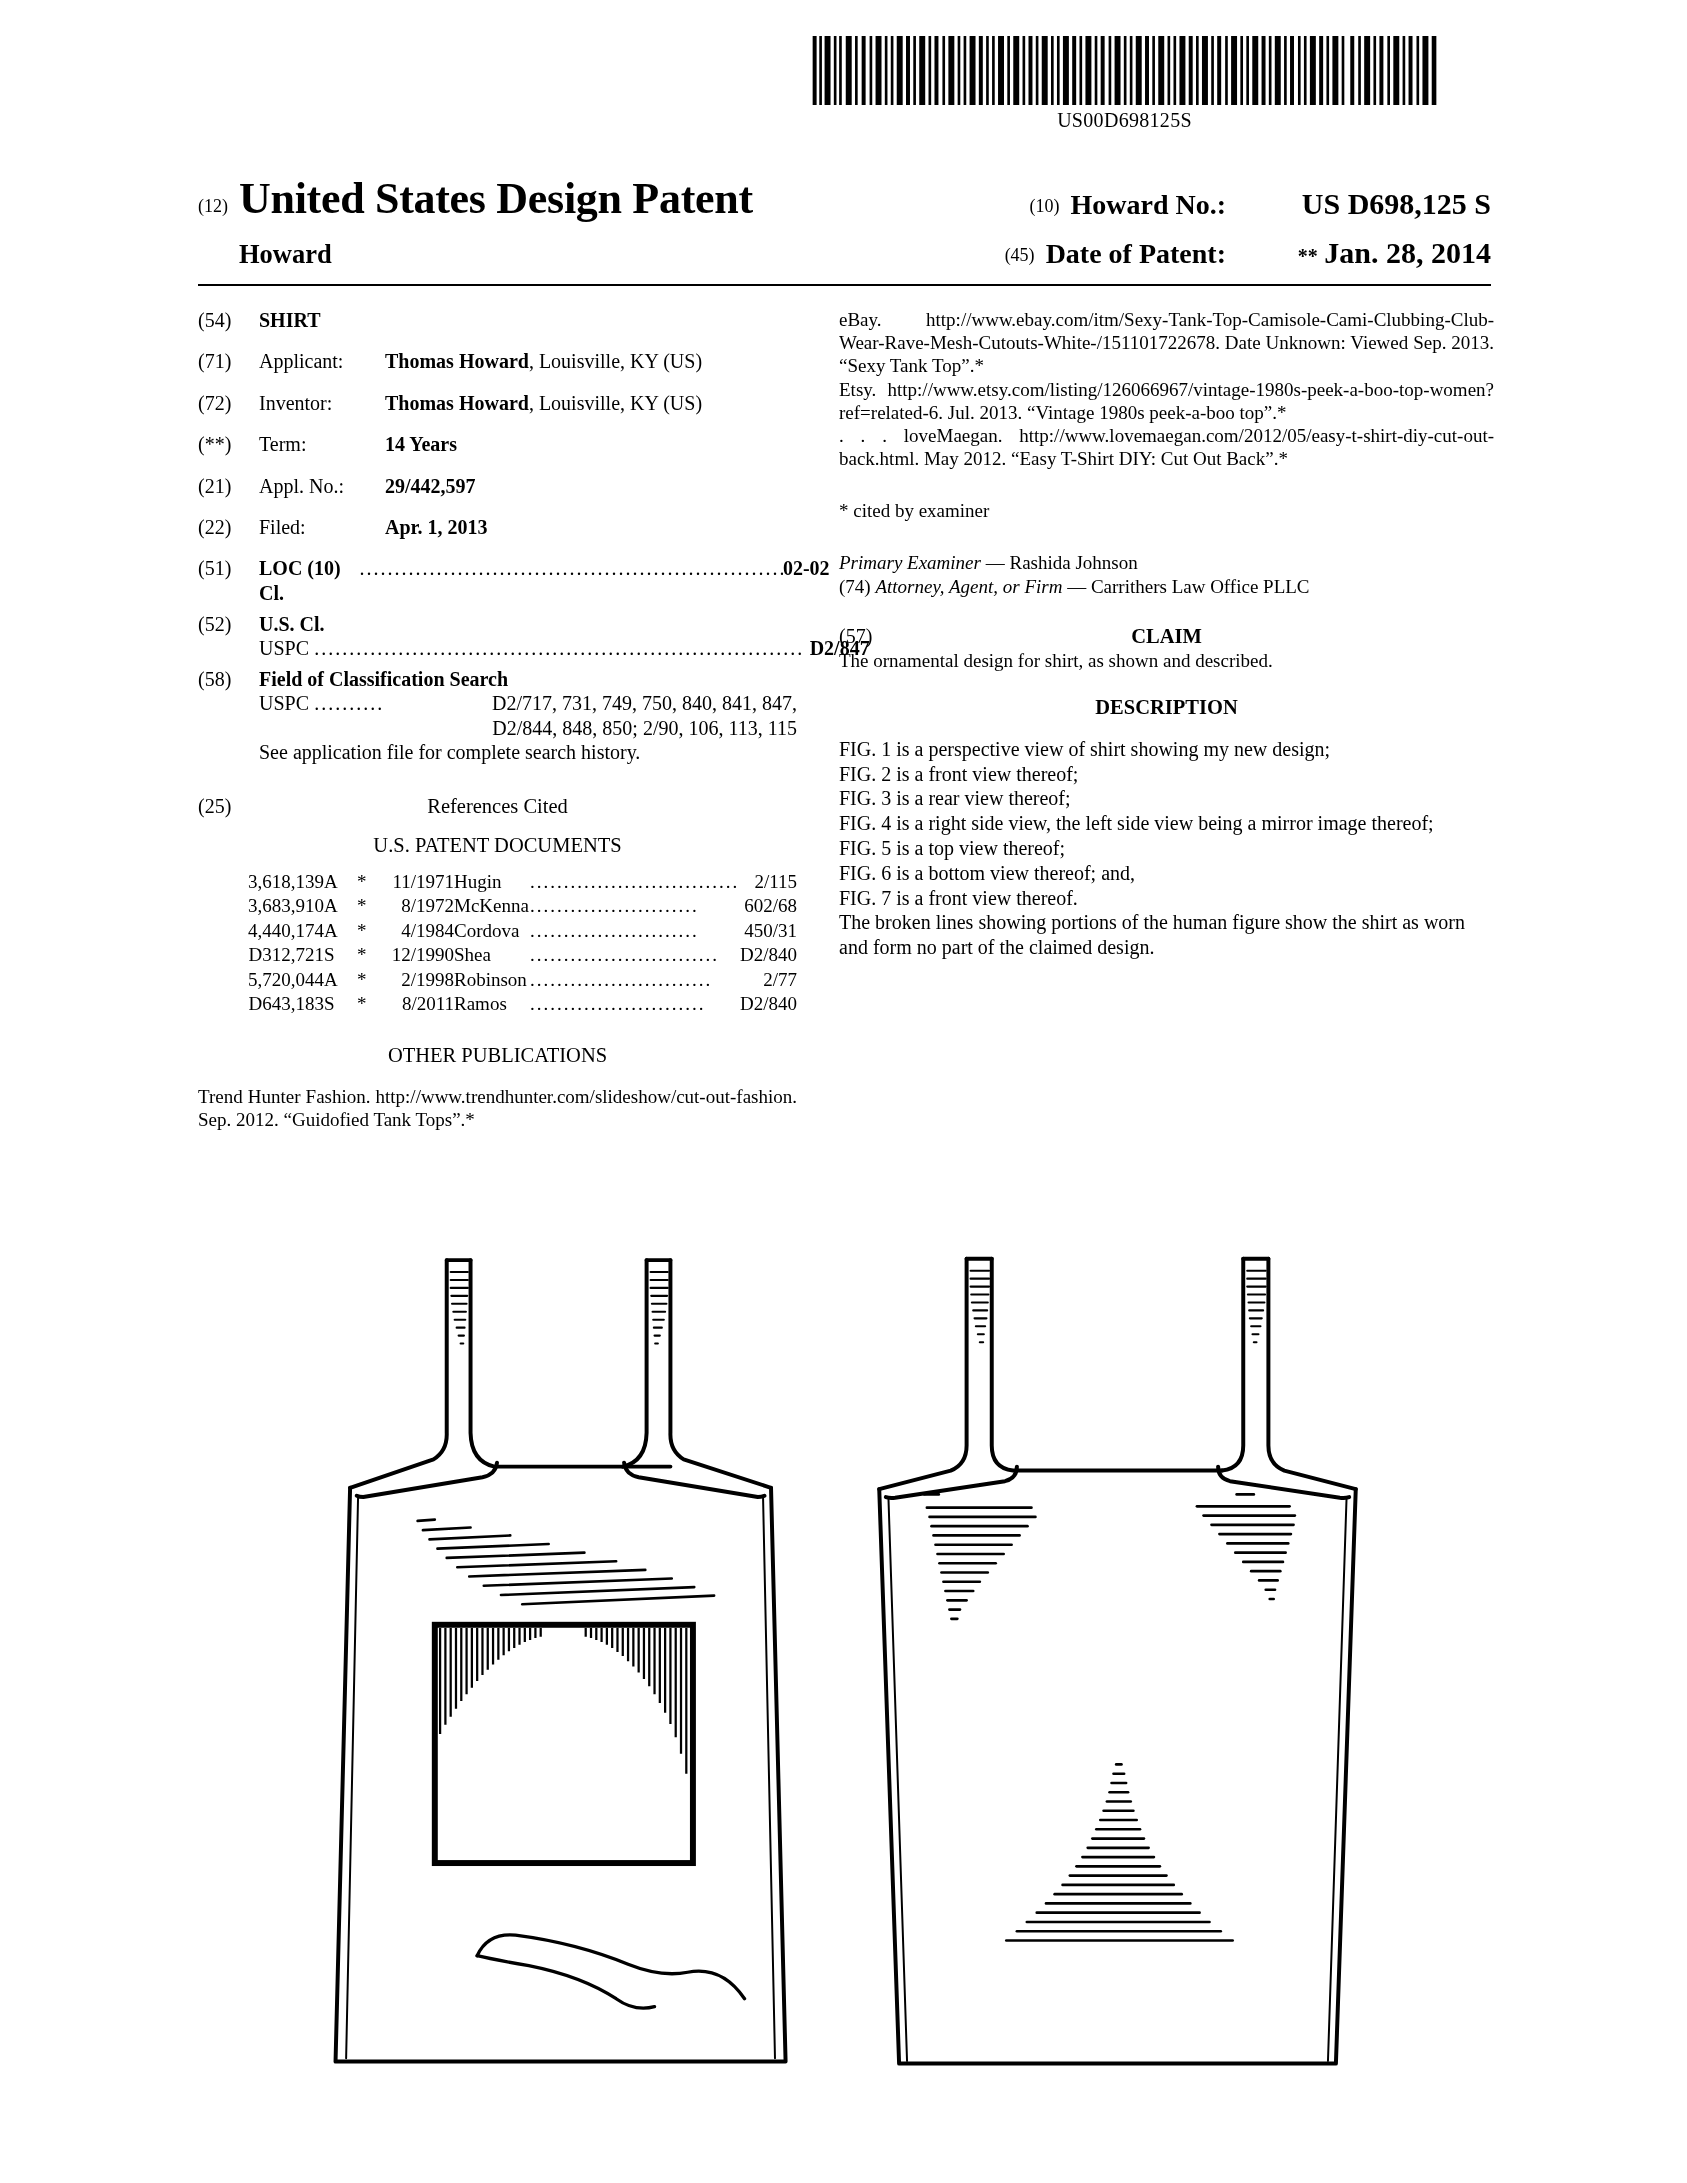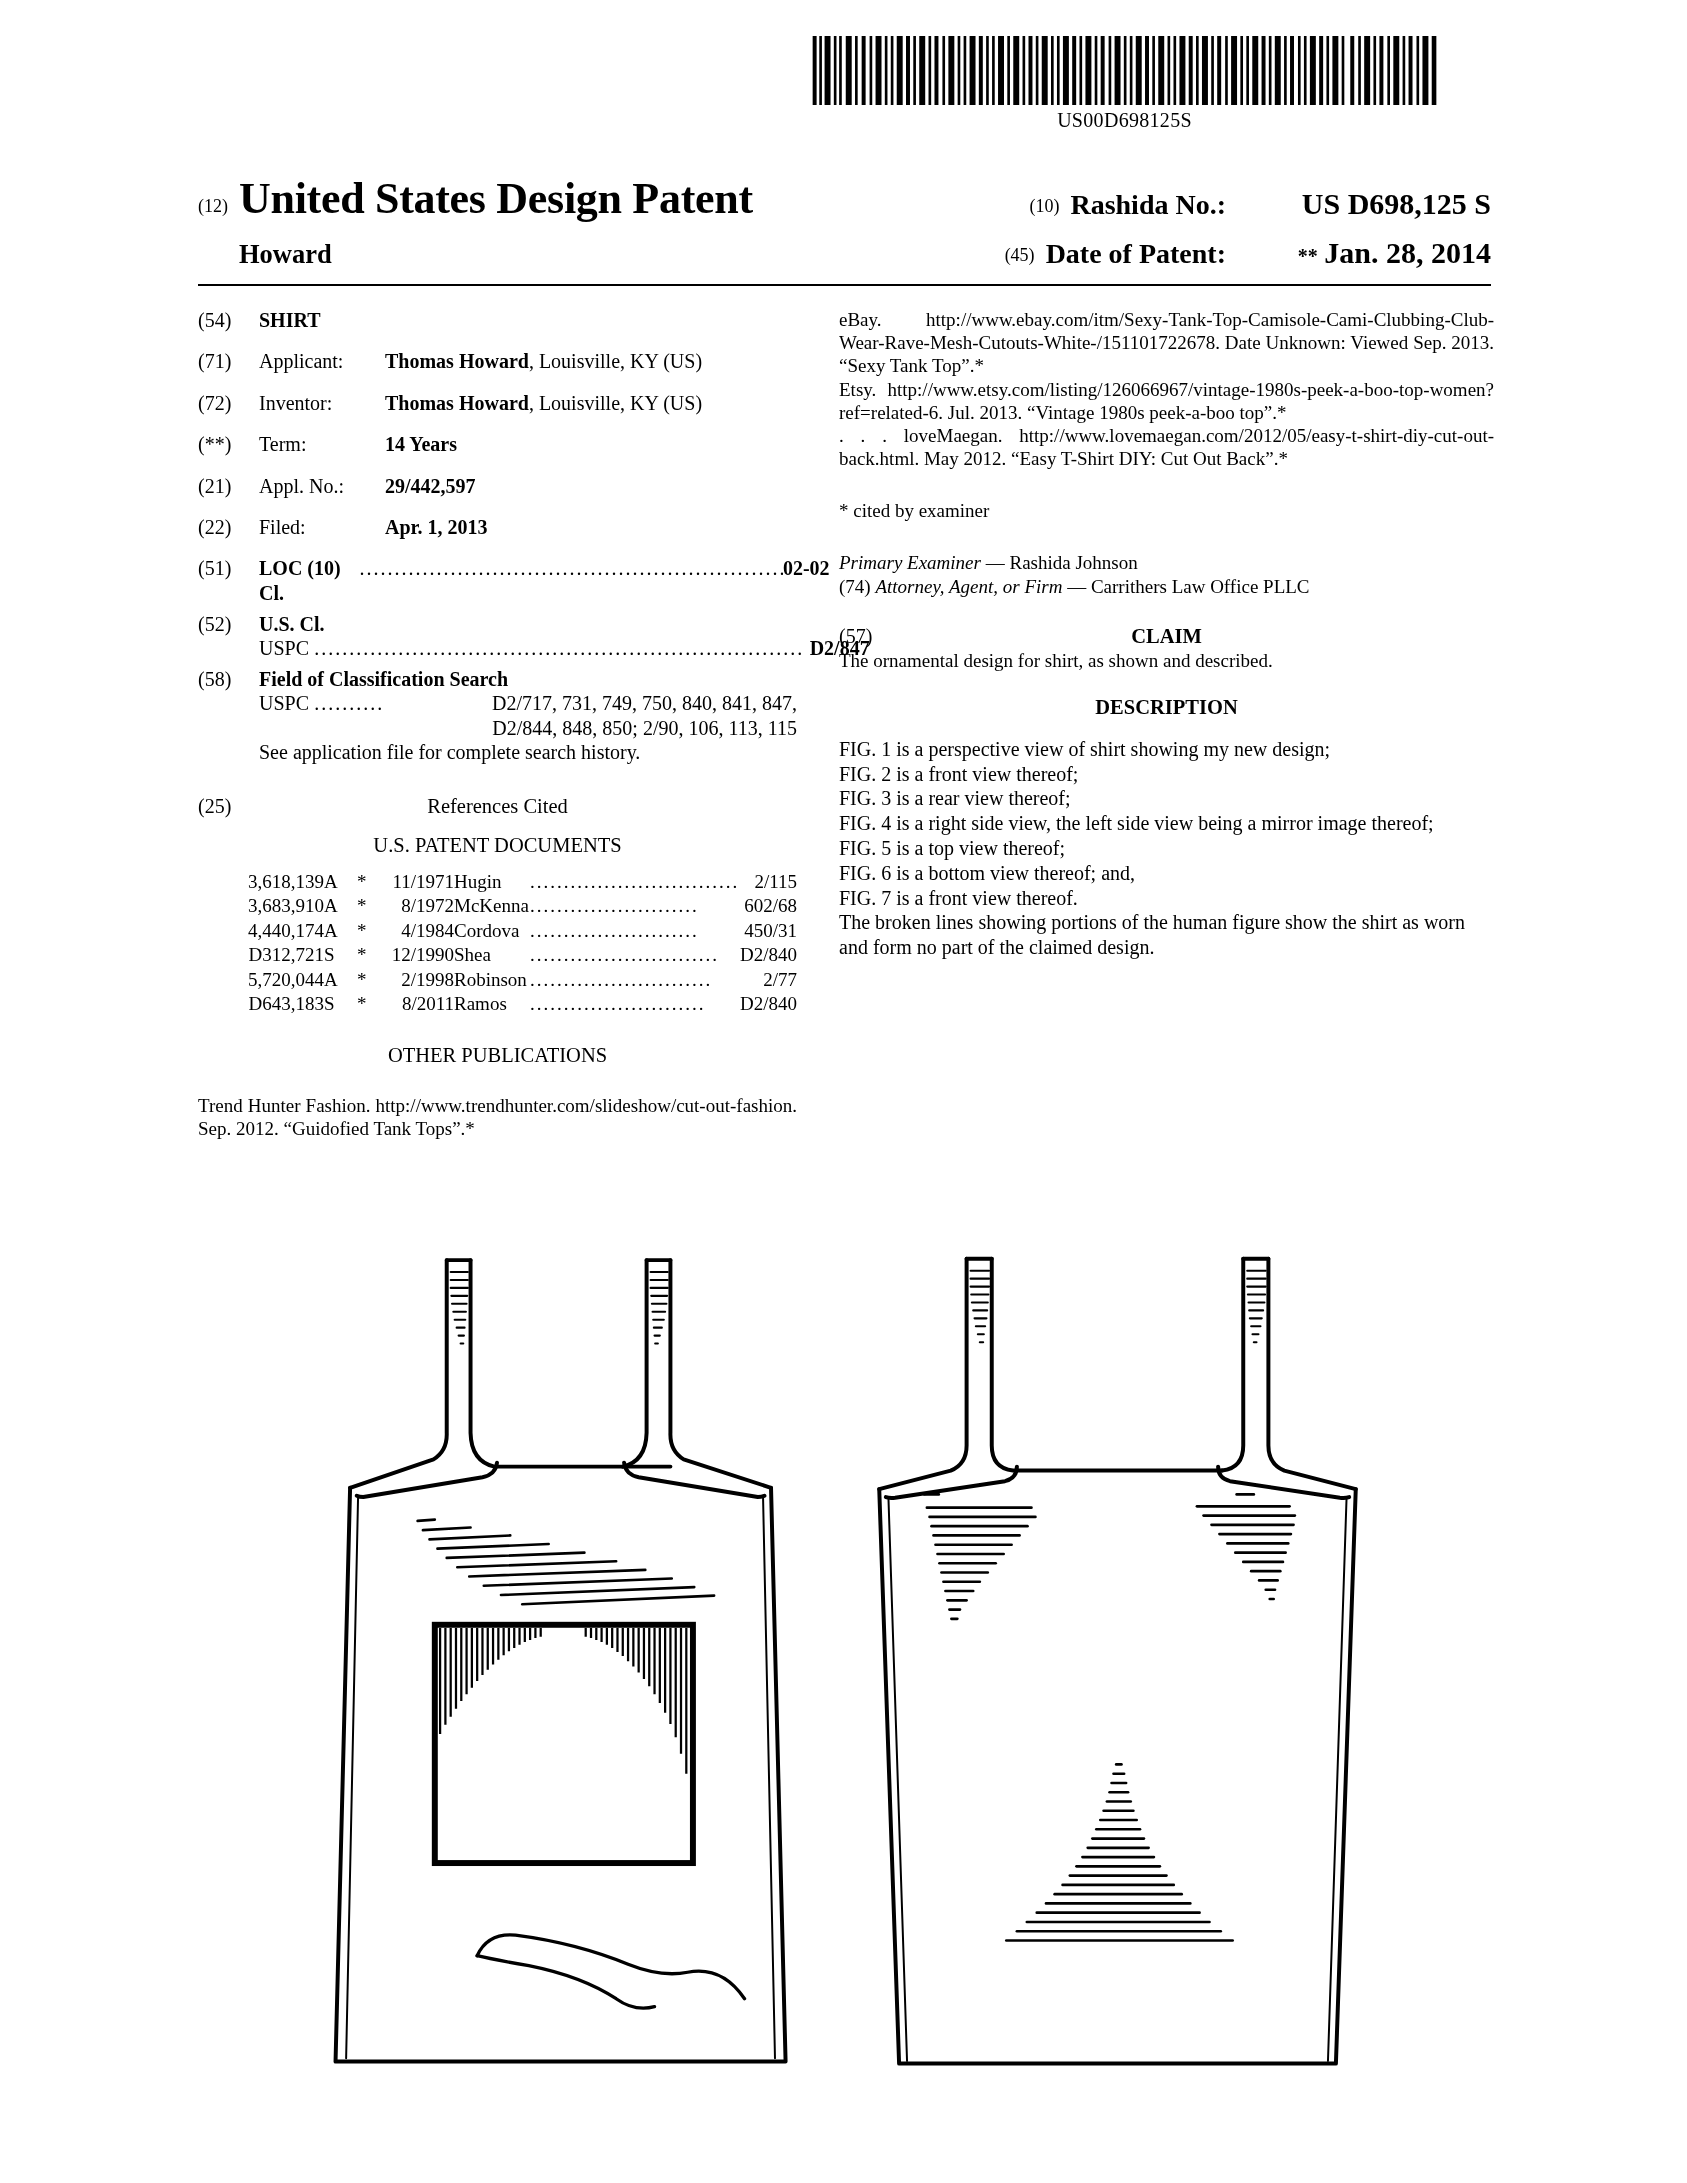--- a/index.html
+++ b/index.html
@@ -76,21 +76,21 @@
   .td-num { text-align:right; width:126px; padding-right:6.6px; }
   .td-kind { width:26.5px; text-align:left; }
   .td-ast { width:22.5px; text-align:center; }
   .td-date { width:81px; text-align:right; padding-right:9.3px; }
   .td-name { text-align:left; }
   .td-dots { width:0.7px; }
   .td-cls { text-align:right; padding-left:4px; }
   .dots-fill { display:inline-block; letter-spacing:2px; }
 
   .pubpara { font-size:19px; line-height:1.22; text-align:justify; margin-top:14.6px; }
-  .pubpara.first { margin-top:26px; }
+  .pubpara.first { margin-top:17px; }
 
   .rpara { font-size:19px; line-height:1.22; text-align:justify; margin-bottom:0; }
   .rpara.j { text-align:justify; }
   .gap-md { height:22.5px; }
   .gap-lg { height:29px; }
 
   .claimhdr { display:flex; align-items:baseline; margin-top:4px; }
   .claimhdr .code { width:61px; flex:0 0 61px; font-size:20px; }
   .claimhdr .t { flex:1 1 auto; text-align:center; font-weight:bold; font-size:20.5px; padding-right:61px; }
 
@@ -204,21 +204,21 @@
     </svg>
     <div class="barcode-num">US00D698125S</div>
   </div>
 
   <div class="masthead">
     <div class="mast-row">
       <div class="mh-num">(12)</div>
       <div class="mh-title">United States Design Patent</div>
       <div class="mh-right">
         <div class="mh-num">(10)</div>
-        <div class="mh-lbl">Rashida No.:</div>
+        <div class="mh-lbl">Howard No.:</div>
         <div class="mh-val">US D698,125 S</div>
       </div>
     </div>
     <div class="mast-row2">
       <div class="mh-sub">Howard</div>
       <div class="mh-right">
         <div class="mh-num">(45)</div>
         <div class="mh-lbl">Date of Patent:</div>
         <div class="mh-val">
           <span class="dblstar">**</span><span>Jan. 28, 2014</span>

